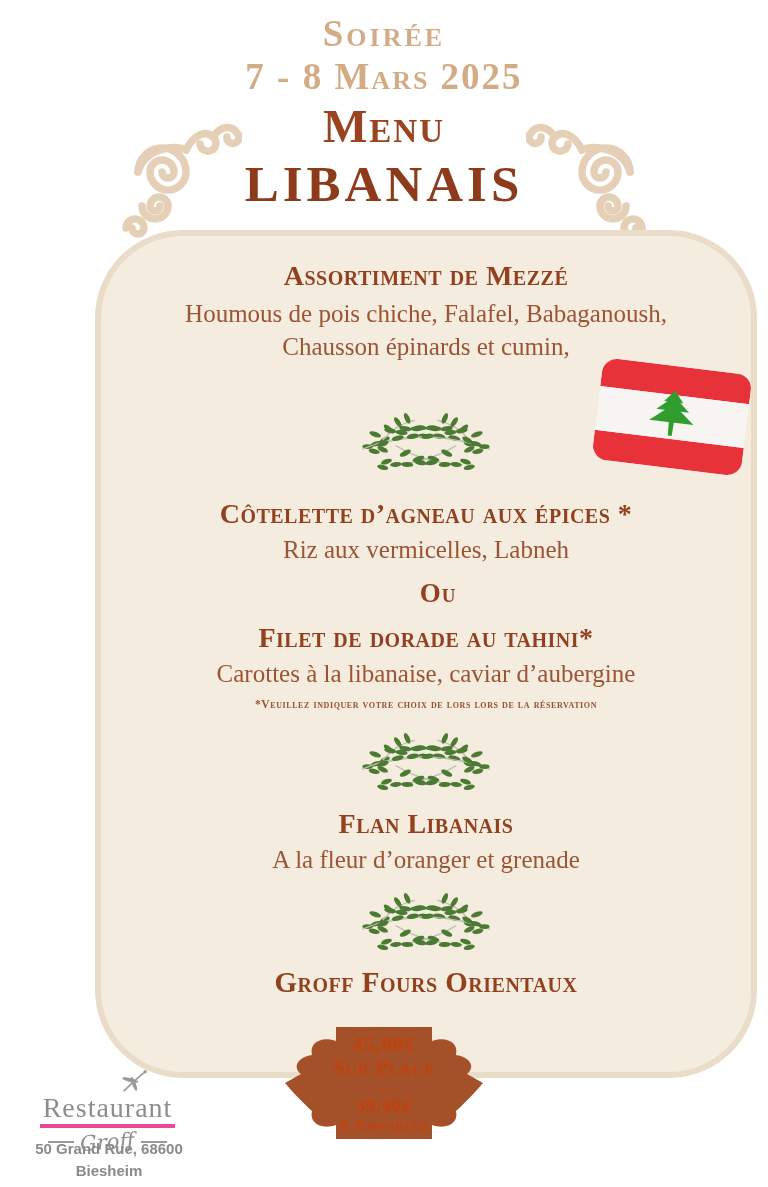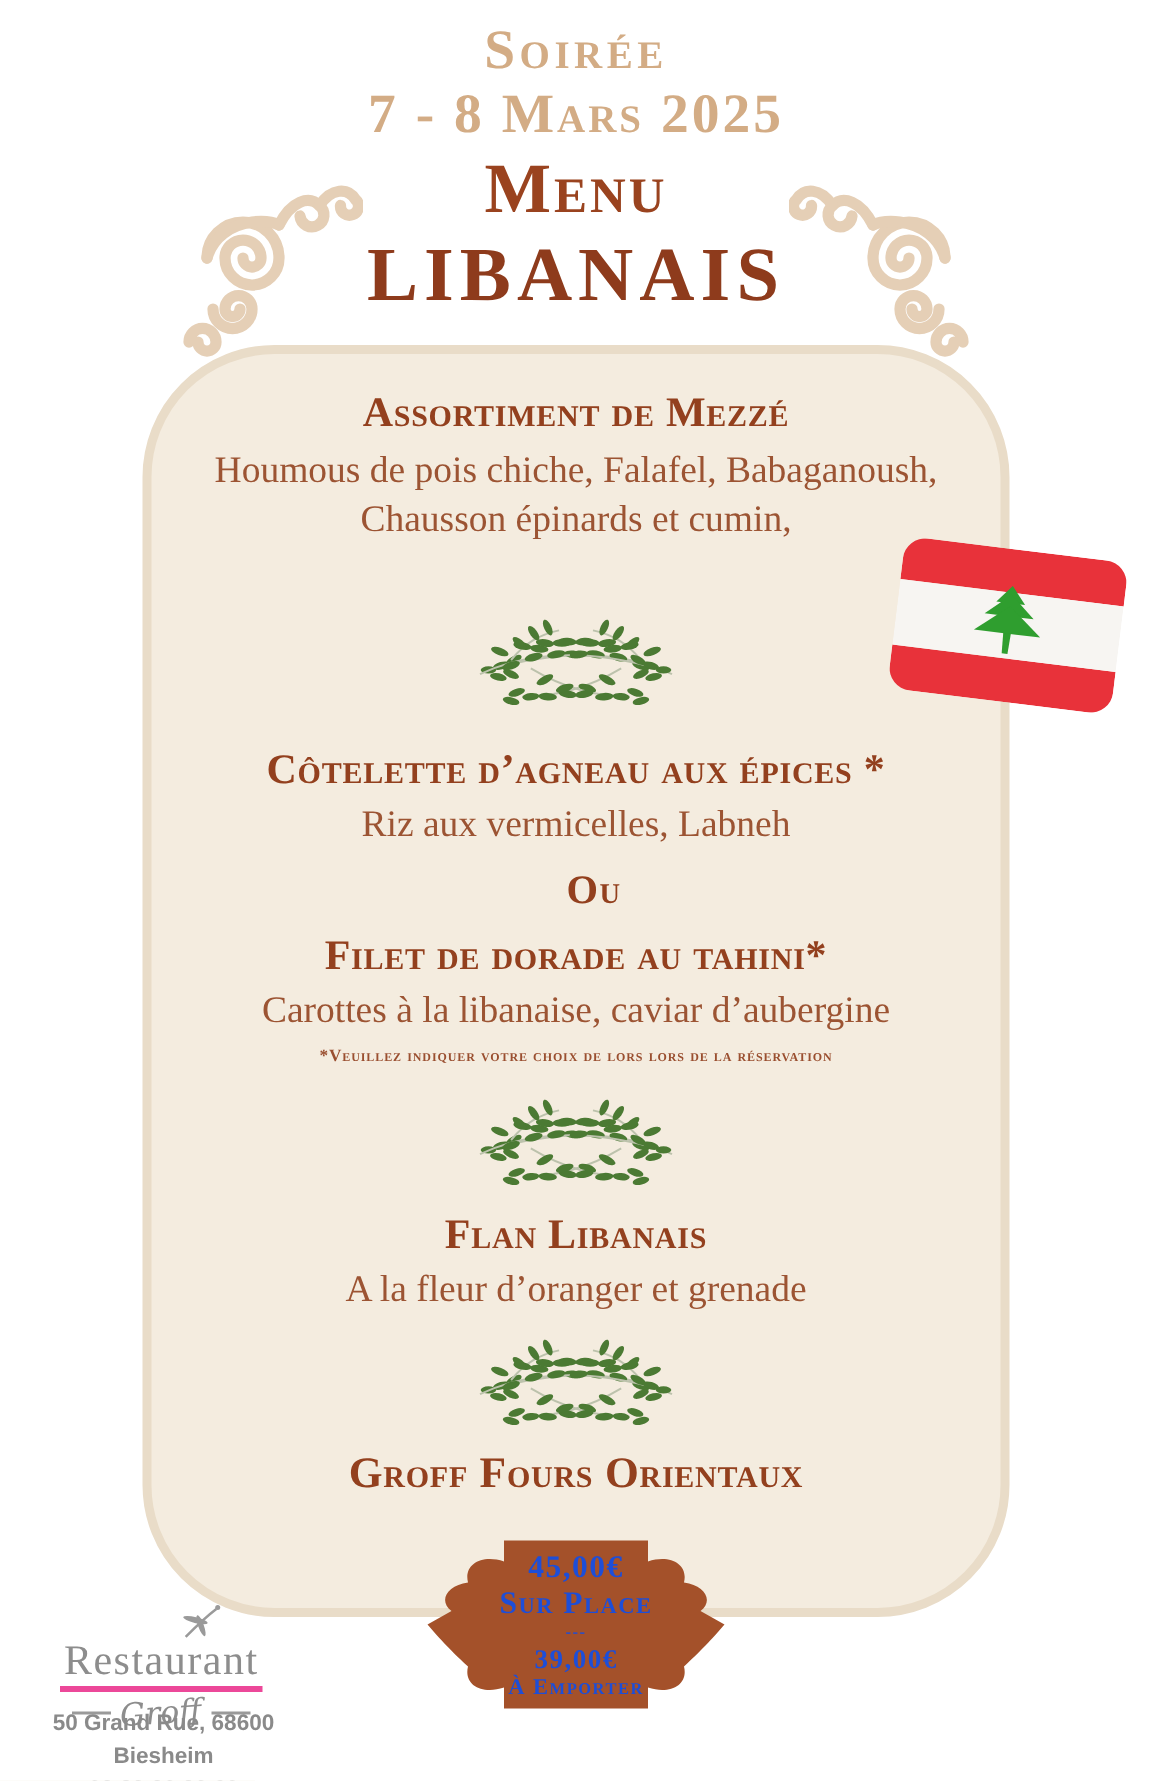--- a/index.html
+++ b/index.html
@@ -11,21 +11,21 @@
   .event-title   {top:12px;font-size:37px;letter-spacing:3px;color:#d3ac85;font-variant:small-caps;}
   .event-dates   {top:55px;font-size:37px;letter-spacing:2px;color:#d3ac85;font-variant:small-caps;}
   .menu-word     {top:99px;font-size:47px;letter-spacing:2px;color:#9a431f;font-variant:small-caps;}
   .cuisine-word  {top:155px;font-size:51px;letter-spacing:4px;color:#8e3b1c;}
 
   .flourish{position:absolute;top:110px;width:140px;height:140px;}
   .flourish.left{left:102px;}
   .flourish.right{left:526px;transform:scaleX(-1);}
 
   
-  .card{position:absolute;left:95px;top:230px;width:578px;height:848px;box-sizing:border-box;
+  .card{position:absolute;left:95px;top:230px;width:662px;height:848px;box-sizing:border-box;
         background:#f4ecdf;border:6px solid #e9dcc8;border-radius:88px;}
   .card .cline{position:absolute;left:0;right:0;text-align:center;}
   .dish-title{font-weight:700;font-size:28px;color:#93401e;letter-spacing:.5px;font-variant:small-caps;}
   .dish-desc {font-size:25px;color:#9c5433;line-height:1.3;}
   .starter-title{top:24px;}
   .starter-lines{top:62px;}
   .starter-lines span{display:block;}
   .divider{position:absolute;left:50%;margin-left:-140px;width:280px;height:80px;}
   .divider.d1{top:172px;}
   .divider.d2{top:492px;}
@@ -44,21 +44,21 @@
   .flag{position:absolute;left:597px;top:366px;width:150px;height:102px;border-radius:15px;
         overflow:hidden;transform:rotate(7deg);z-index:5;}
   .flag .band-red{height:28%;background:#e8323a;}
   .flag .band-white{height:44%;background:#f7f5f2;position:relative;}
   .flag .cedar{position:absolute;left:50%;top:50%;width:58px;height:58px;transform:translate(-50%,-54%);}
 
   
   .badge{position:absolute;left:281px;top:1024px;width:206px;height:118px;z-index:6;}
   .badge svg{position:absolute;left:0;top:0;}
   .badge-text{position:absolute;left:0;top:0;width:206px;height:118px;display:flex;flex-direction:column;
-              align-items:center;justify-content:center;color:#1d4ed8;font-weight:700;line-height:1.15;}
+              align-items:center;justify-content:center;color:#c2410c;font-weight:700;line-height:1.15;}
   .badge-price1{font-size:21px;letter-spacing:1px;}
   .badge-label1{font-size:21px;letter-spacing:1px;font-variant:small-caps;}
   .badge-sep{font-size:11px;letter-spacing:1px;margin:2px 0;}
   .badge-price2{font-size:18px;letter-spacing:1px;}
   .badge-label2{font-size:15px;letter-spacing:1px;font-variant:small-caps;}
 
   
   .logo{position:absolute;left:25px;top:1068px;width:165px;text-align:center;color:#8d8d8d;}
   .logo .dragonfly{display:block;margin:0 auto 0 92px;width:34px;height:26px;}
   .logo-name{display:inline-block;font-size:28px;letter-spacing:1px;border-bottom:4px solid #ec4899;

